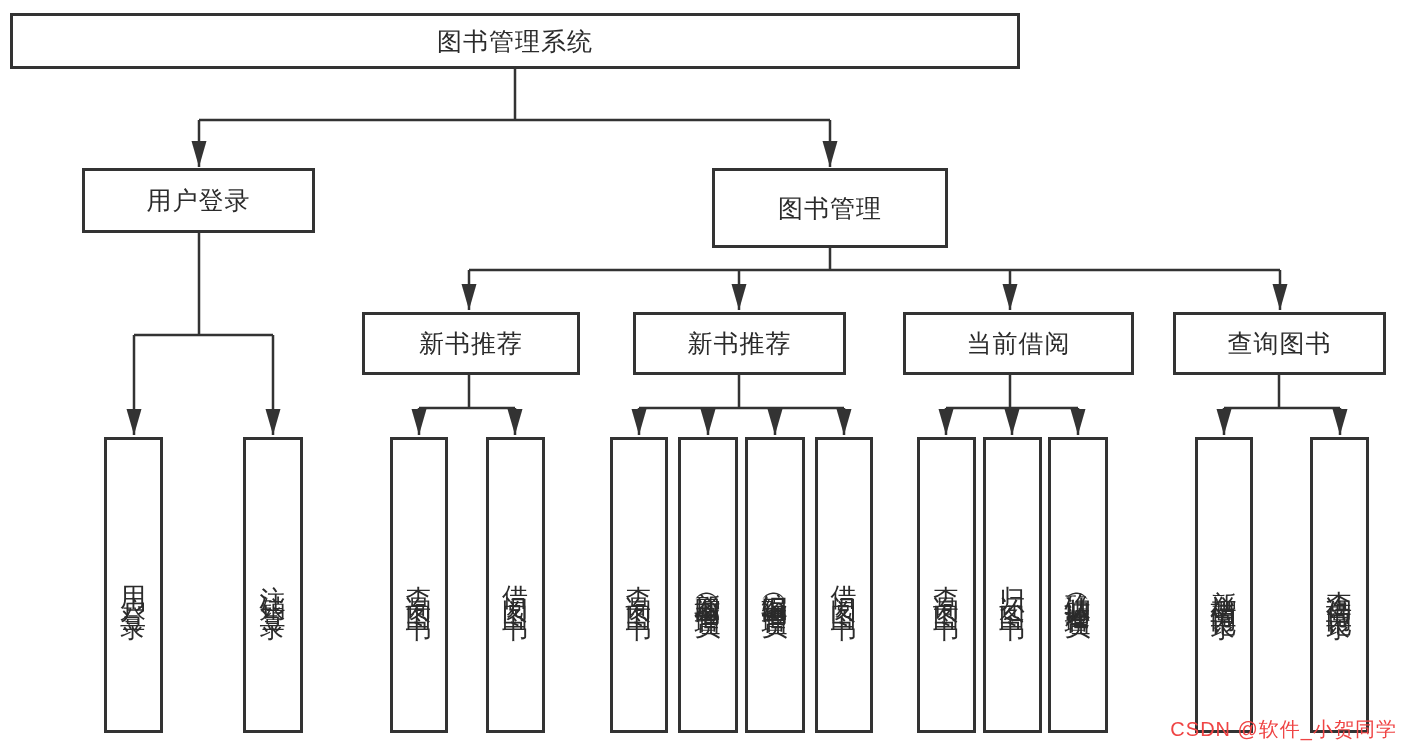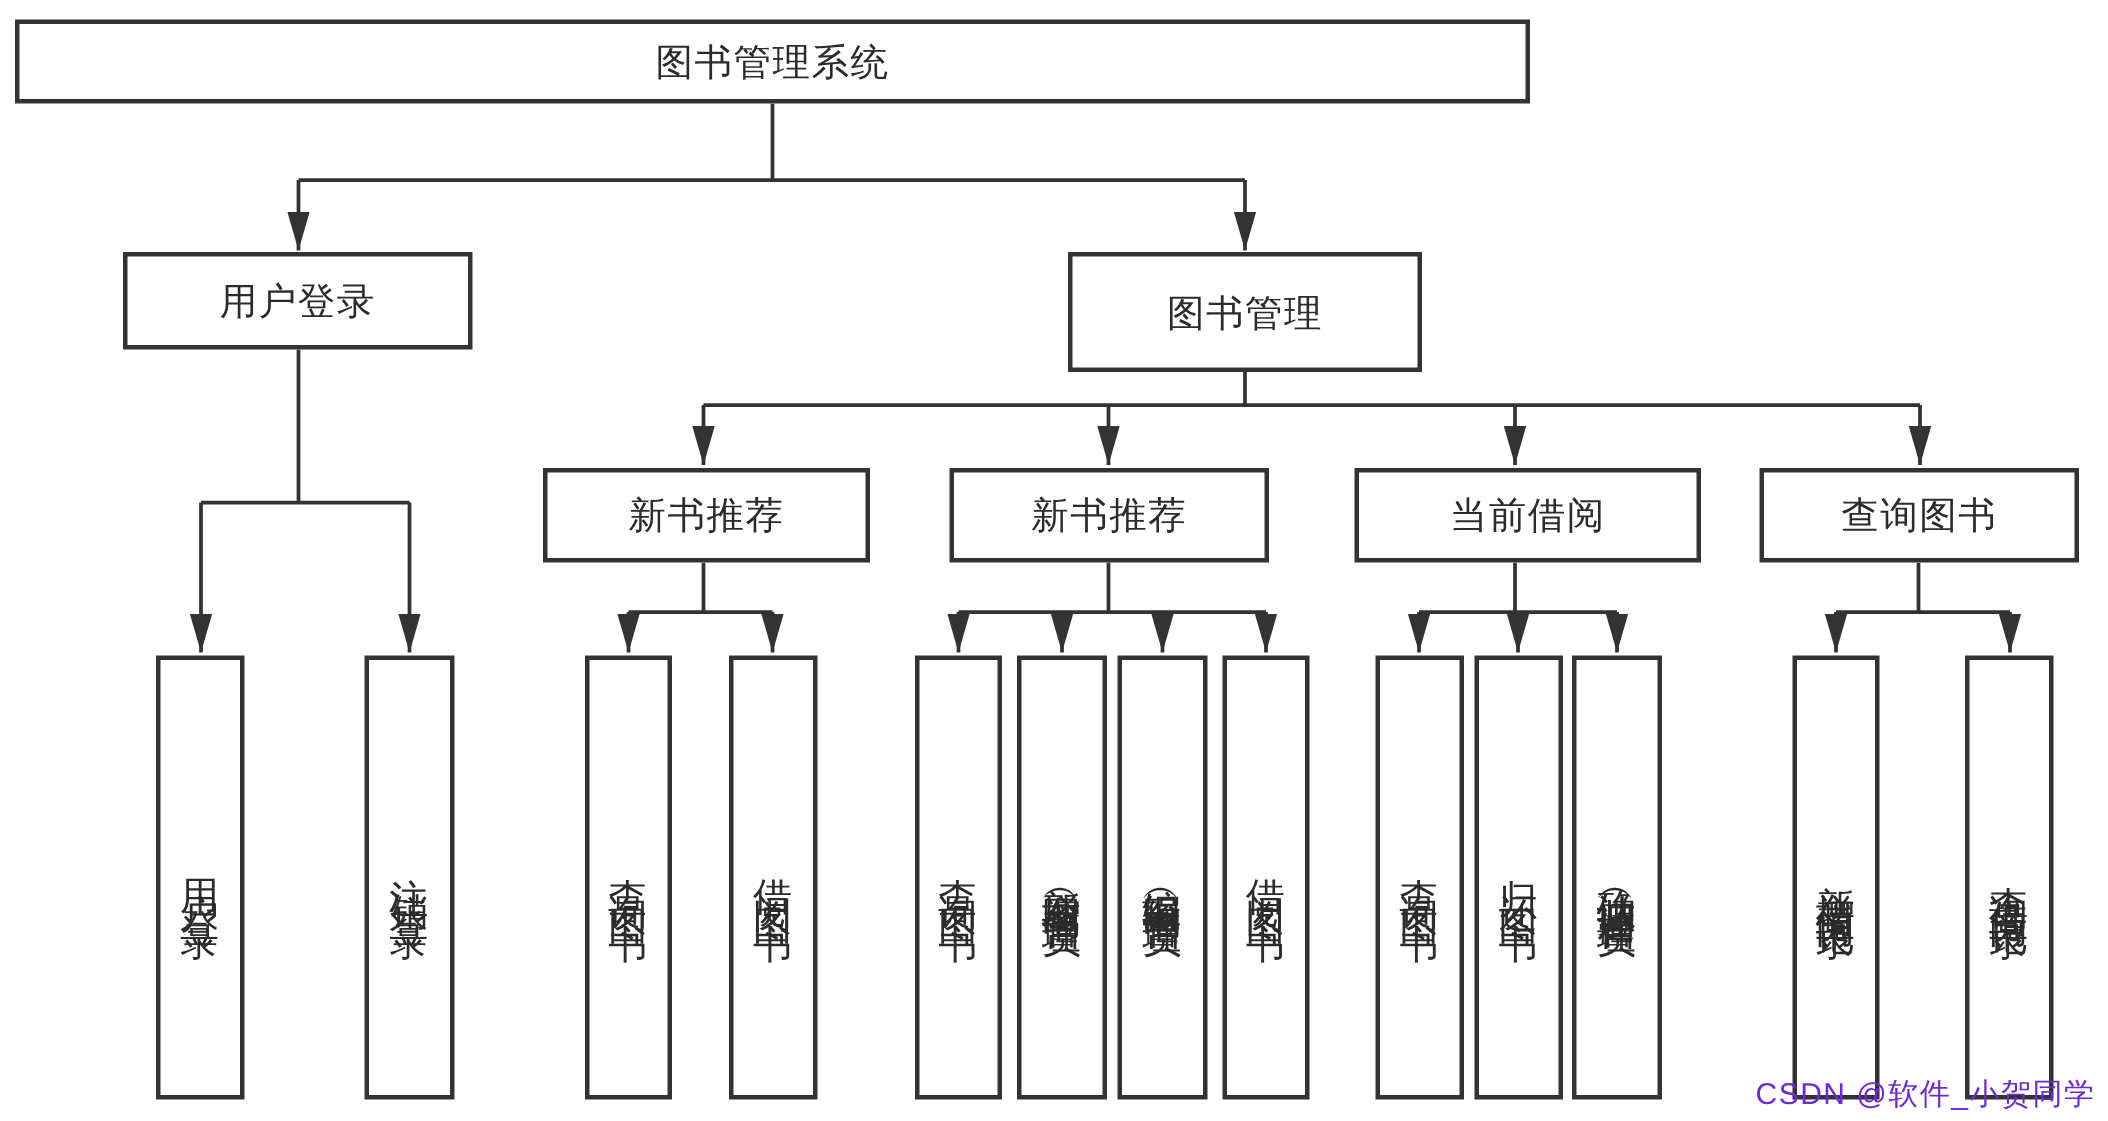--- a/index.html
+++ b/index.html
@@ -39,21 +39,21 @@
     white-space: nowrap;
   }
   .len4 { letter-spacing: 10px; }
   .len6 { letter-spacing: 5px; }
   .len9 { letter-spacing: 3px; }
   .watermark {
     position: absolute;
     right: 8px;
     bottom: 4px;
     font-size: 20px;
-    color: #6d28d9;
+    color: #ef4444;
     letter-spacing: 1px;
     white-space: nowrap;
   }
 </style>
 </head>
 <body>
 
 <div class="stage">
 
   <svg class="wires" width="1405" height="747" viewBox="0 0 1405 747">

